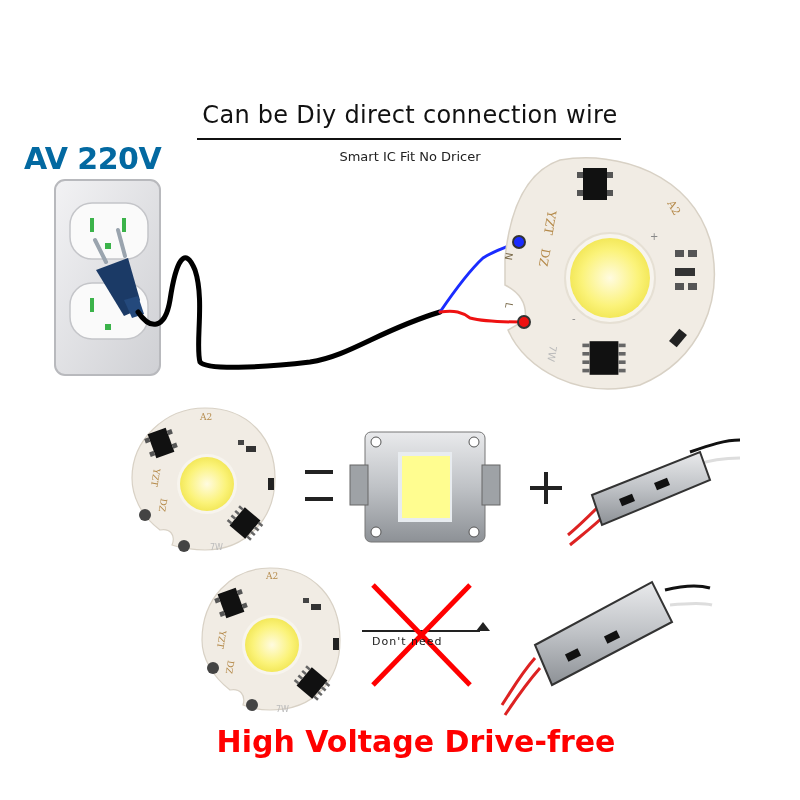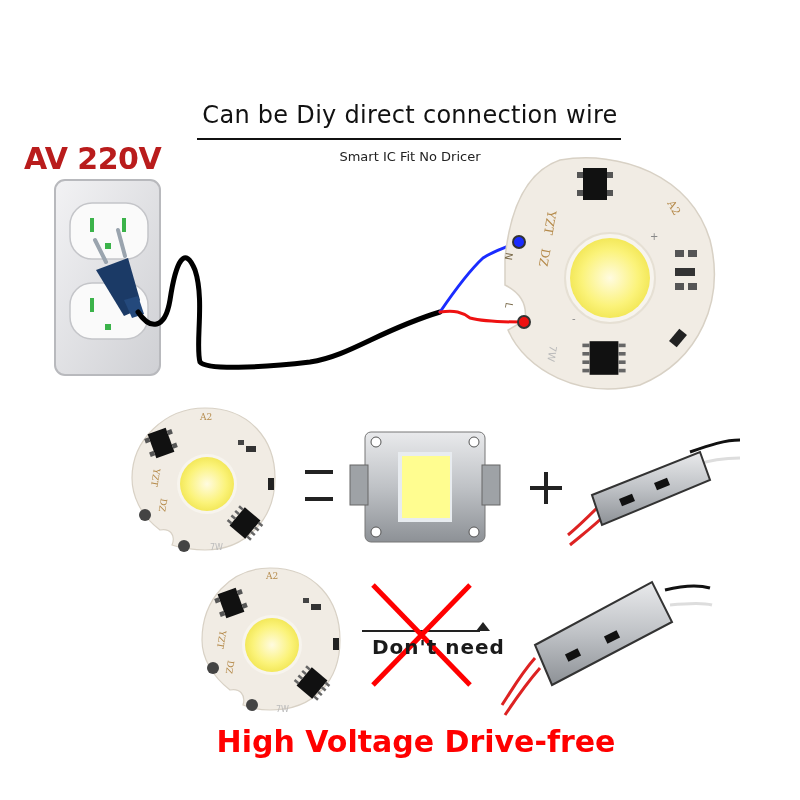--- a/index.html
+++ b/index.html
@@ -1,23 +1,23 @@
 <!DOCTYPE html>
 <html><head>
   <meta charset="utf-8">
   <style>
     html, body { margin: 0; padding: 0; background: #ffffff; }
     body { width: 800px; height: 800px; position: relative; overflow: hidden; font-family: "DejaVu Sans", "Liberation Sans", sans-serif; }
     .abs { position: absolute; }
     .title { left: 0; width: 820px; top: 101px; text-align: center; font-size: 24px; color: #111; letter-spacing: 0.3px; }
     .title-rule { left: 197px; top: 138px; width: 424px; height: 2px; background: #111; }
     .subtitle { left: 0; width: 820px; top: 149px; text-align: center; font-size: 13px; color: #222; }
-    .av { left: 24px; top: 141px; font-size: 30px; font-weight: bold; color: #b91c1c; font-family: "DejaVu Sans", sans-serif; letter-spacing: -0.5px; }
+    .av { left: 24px; top: 141px; font-size: 30px; font-weight: bold; color: #0369a1; font-family: "DejaVu Sans", sans-serif; letter-spacing: -0.5px; }
     .bottom { left: 0; width: 832px; top: 724px; text-align: center; font-size: 30px; font-weight: bold; color: #ff0000; }
-    .dont { left: 372px; top: 635px; font-size: 20px; font-weight: bold; color: #1a1a1a; letter-spacing: 1px; }
+    .dont { left: 372px; top: 635px; font-size: 11px; font-weight: normal; color: #1a1a1a; letter-spacing: 1px; }
     svg { position: absolute; left: 0; top: 0; }
   </style>
 </head>
 <body>
 
 <div class="abs title">Can be Diy direct connection wire</div>
 <div class="abs title-rule"></div>
 <div class="abs subtitle">Smart IC Fit No Dricer</div>
 <div class="abs av">AV 220V</div>
 

